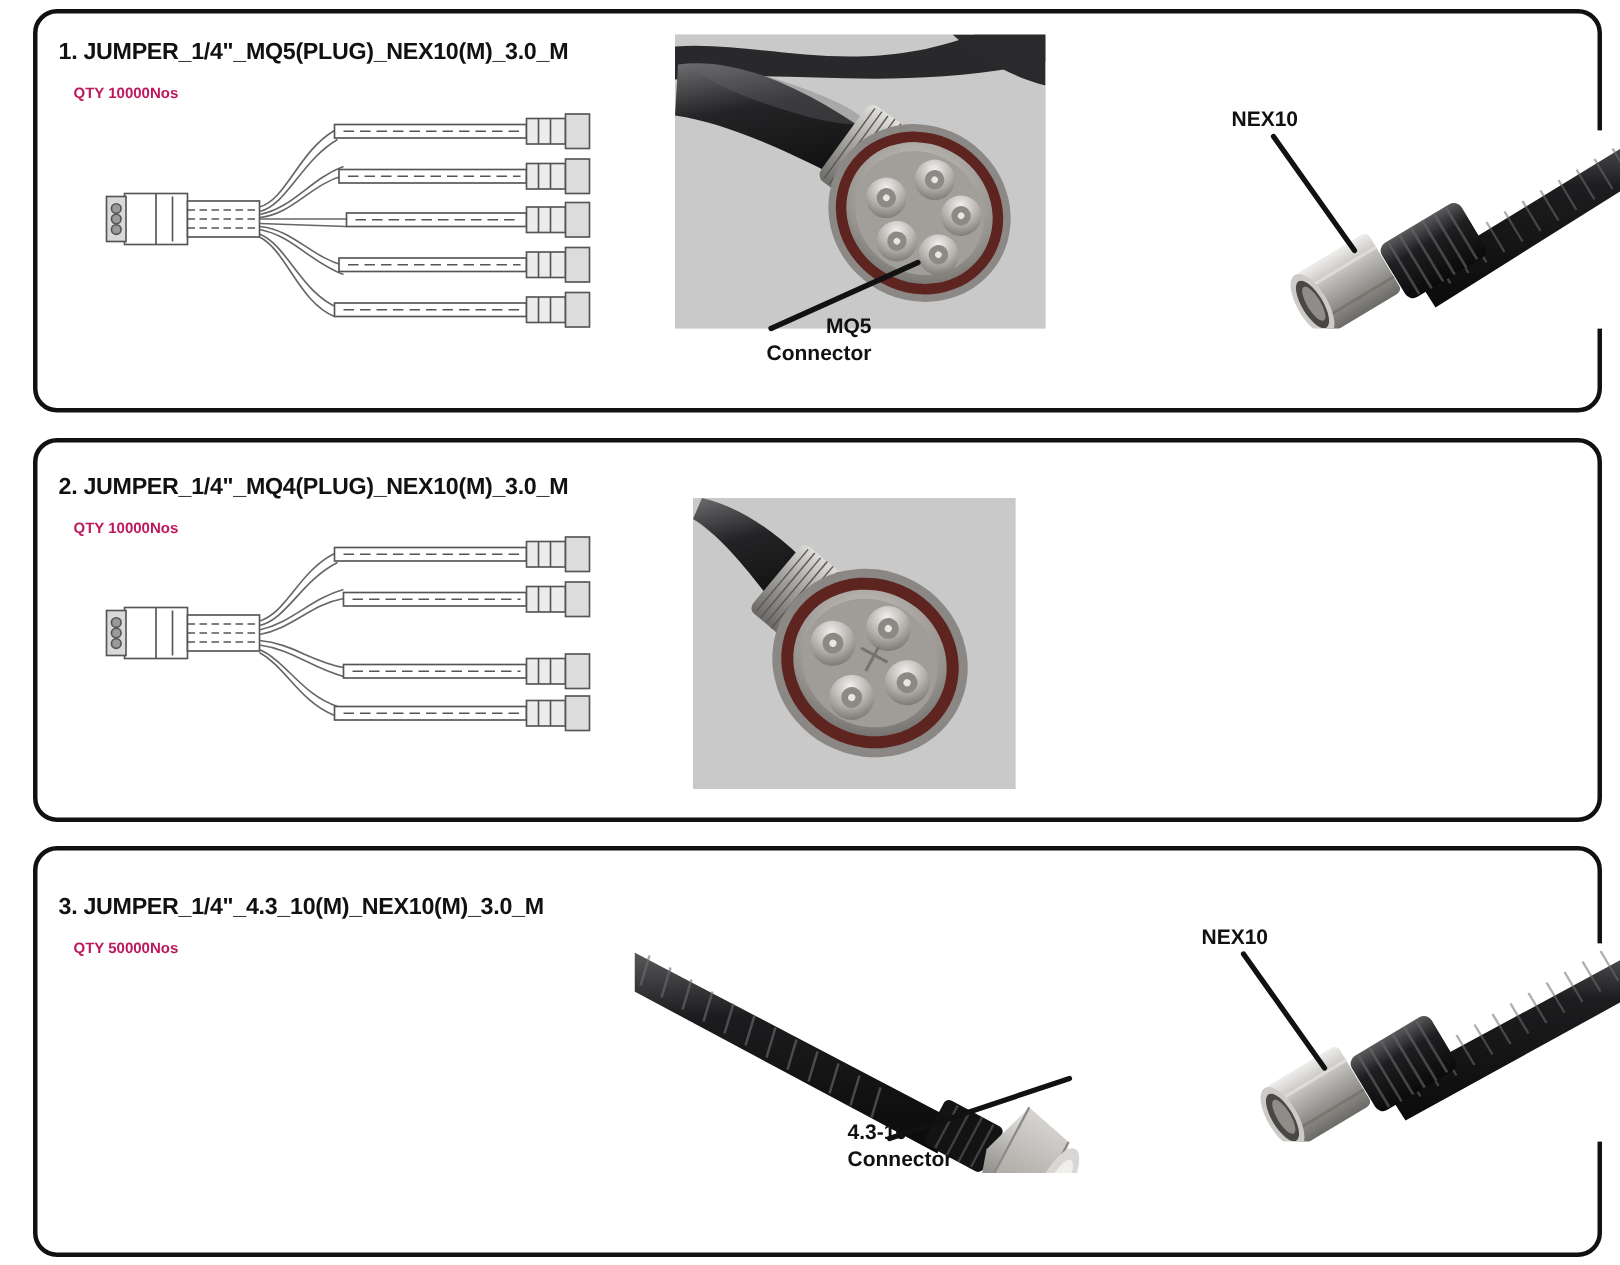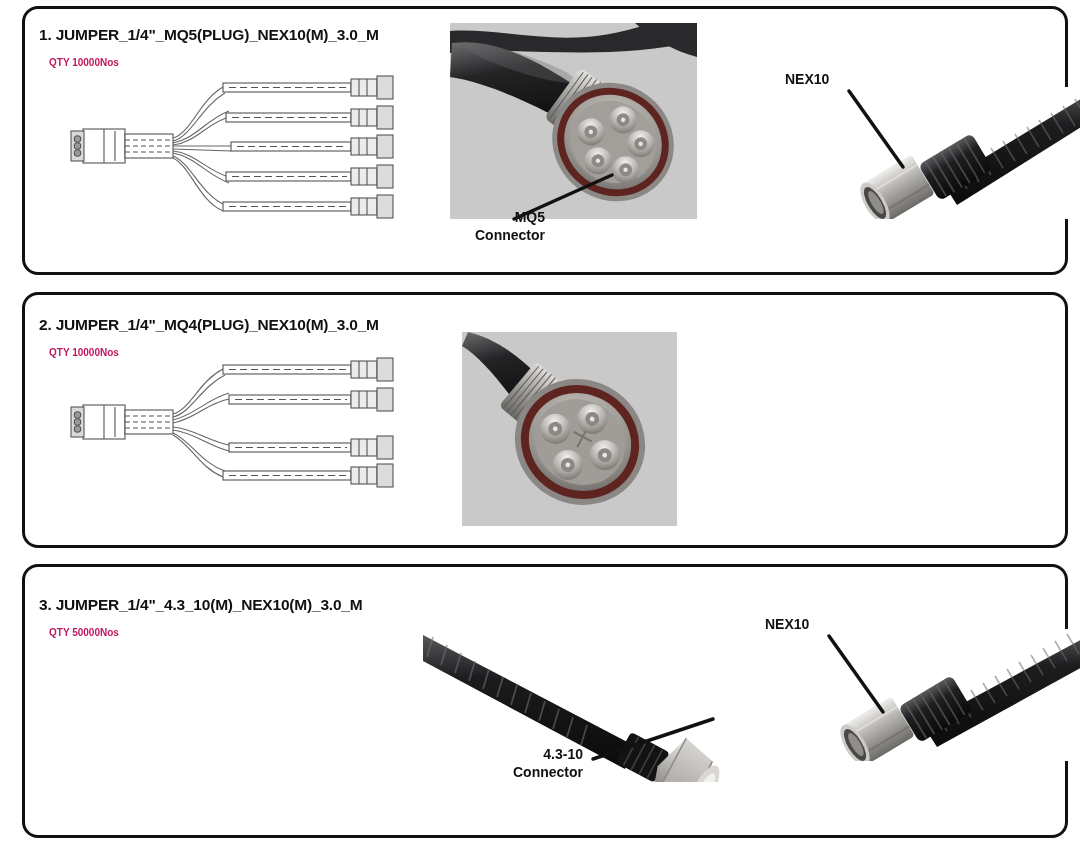--- a/index.html
+++ b/index.html
@@ -38,20 +38,21 @@
     white-space: nowrap;
   }
 
   .callout {
     position: absolute;
     font-size: 14px;
     font-weight: bold;
     color: #111;
     line-height: 1.25;
     white-space: nowrap;
+    margin-left: 36px;
   }
 
   .photo { position: absolute; overflow: hidden; }
   .photo-gray { background: #c9c9ca; }
   .photo-white { background: #ffffff; }
 
   svg { display: block; overflow: visible; }
   .lead { stroke: #111; fill: none; stroke-linecap: round; }
 </style>
 </head>
@@ -526,21 +527,21 @@
           <ellipse cx="46" cy="0" rx="10" ry="28" fill="#d9d7d3"></ellipse>
           <ellipse cx="47" cy="0" rx="6" ry="20" fill="#f1efec"></ellipse>
           <ellipse cx="47" cy="0" rx="2.5" ry="8" fill="#9d9a95"></ellipse>
         </g>
       </svg>
     </div>
 
     <svg style="position:absolute; left:566px; top:148px;" width="130" height="48">
       <path class="lead" d="M2 44 L 122 4" stroke-width="3.5"></path>
     </svg>
-    <div class="callout" style="left:488px; top:179px;text-align:right;">
+    <div class="callout" style="left:504px; top:179px;">
       <div>4.3-10</div>
       <div>Connector</div>
     </div>
 
     <div class="photo photo-white" style="left:790px; top:62px; width:282px; height:132px;">
       <svg width="282" height="132" viewBox="0 0 282 132">
         <rect width="282" height="132" fill="#fff"></rect>
         <path d="M108 96 L 282 2 L 282 30 L 122 118 Z" fill="url(#n1cab)"></path>
         <g stroke="#6d6d70" stroke-width="1.6" opacity="0.55">
           <line x1="132" y1="102" x2="120" y2="82"></line>

